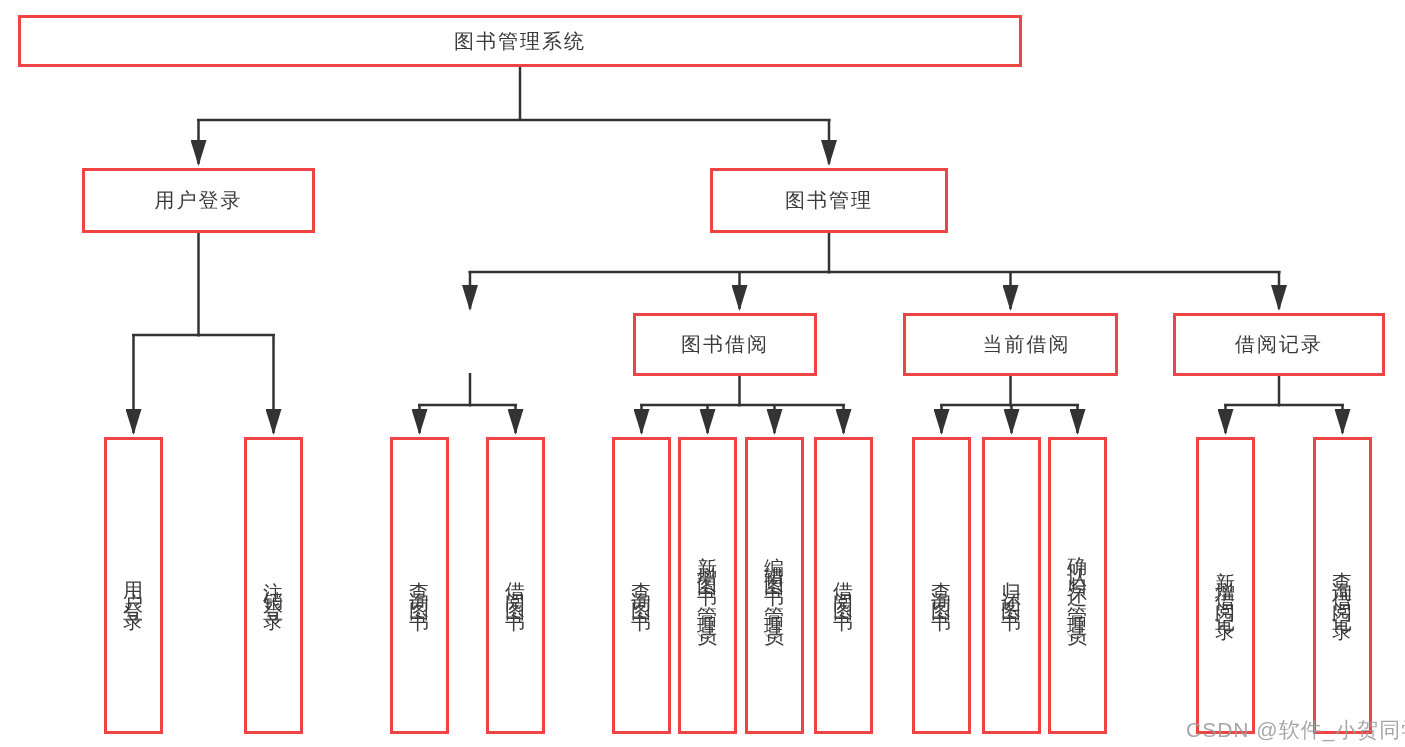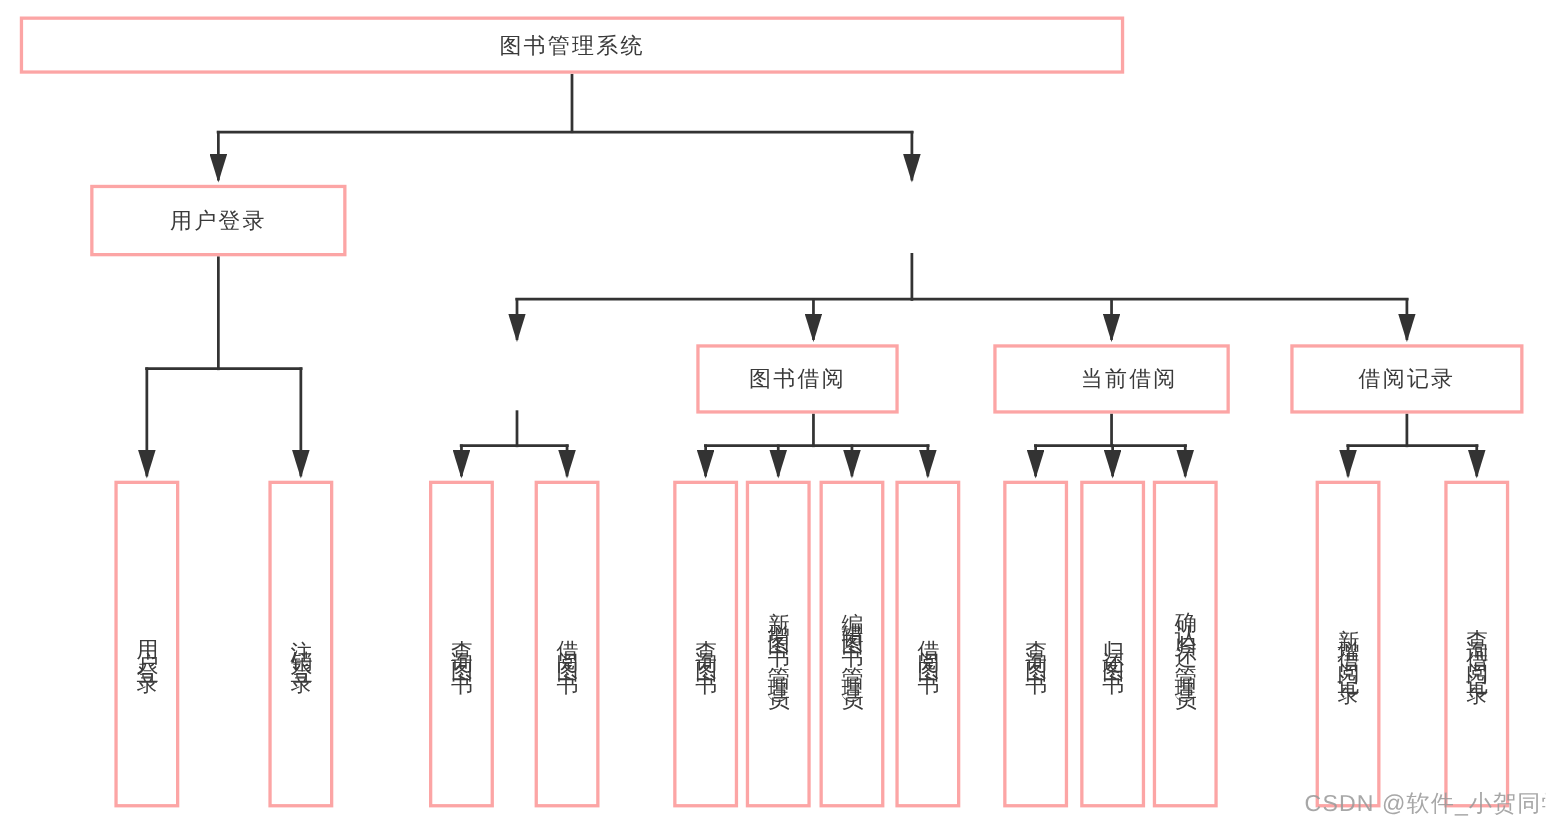--- a/index.html
+++ b/index.html
@@ -14,21 +14,21 @@
   .wires {
     position: absolute;
     left: 0; top: 0;
     width: 1405px; height: 747px;
     pointer-events: none;
   }
   .node {
     position: absolute;
     box-sizing: border-box;
     background: #ffffff;
-    border: 3px solid #fca5a5;
+    border: 3px solid #ef4444;
     color: #3a3a3a;
     display: flex;
     align-items: center;
     justify-content: center;
     text-align: center;
   }
   .node.h {
     font-size: 20px;
     letter-spacing: 2px;
     white-space: nowrap;
@@ -116,20 +116,21 @@
       <line x1="1279" y1="373" x2="1279" y2="406.5"></line>
       <line x1="1224" y1="405" x2="1344" y2="405"></line>
       <line x1="1225.5" y1="404" x2="1225.5" y2="433" marker-end="url(#arrow)"></line>
       <line x1="1342.5" y1="404" x2="1342.5" y2="433" marker-end="url(#arrow)"></line>
     </g>
   </svg>
 
   <div class="node h" style="left:18px; top:15px; width:1004px; height:52px;">图书管理系统</div>
 
   <div class="node h" style="left:82px; top:168px; width:233px; height:65px;">用户登录</div>
+  <div class="node h" style="left:710px; top:168px; width:238px; height:65px;">图书管理</div>
 
   <div class="node h" style="left:633px; top:313px; width:184px; height:63px;">图书借阅</div>
   <div class="node h" style="left:903px; top:313px; width:215px; height:63px;padding-left:32px;">当前借阅</div>
   <div class="node h" style="left:1173px; top:313px; width:212px; height:63px;">借阅记录</div>
 
   <div class="node v" style="left:104px; top:437px; width:59px; height:297px;">用户登录</div>
   <div class="node v" style="left:244px; top:437px; width:59px; height:297px;">注销登录</div>
 
   <div class="node v" style="left:390px; top:437px; width:59px; height:297px;">查询图书</div>
   <div class="node v" style="left:486px; top:437px; width:59px; height:297px;">借阅图书</div>

